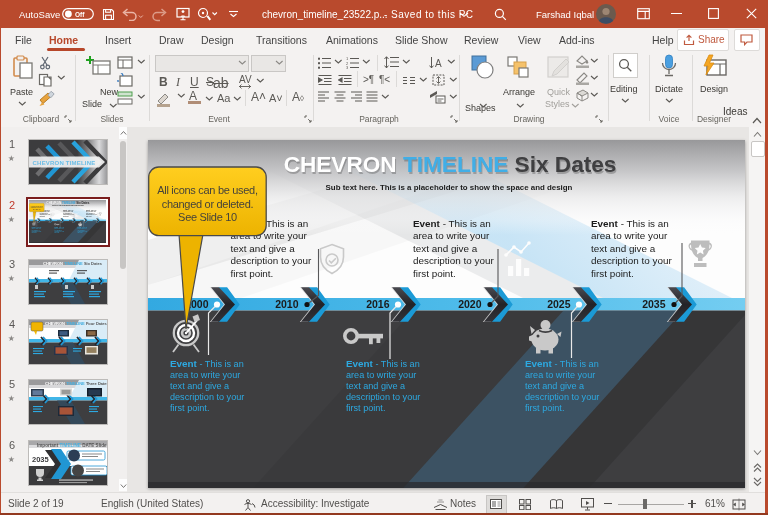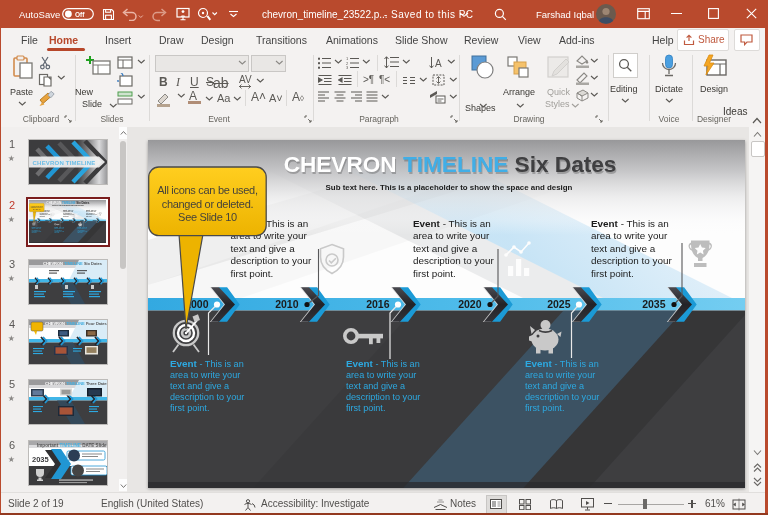--- a/index.html
+++ b/index.html
@@ -92,21 +92,21 @@
     </svg>
     <div class="abs" style="left:671px;top:13px;width:11px;height:1.4px;background:#fff;"></div>
     <svg class="abs" style="left:708px;top:8px;" width="11" height="11" viewBox="0 0 11 11">
       <rect x="0.6" y="0.6" width="9.8" height="9.8" fill="none" stroke="#fff" stroke-width="1.1"></rect>
     </svg>
     <svg class="abs" style="left:746px;top:8px;" width="11" height="11" viewBox="0 0 11 11">
       <path d="M0.8 0.8 l9.4 9.4 M10.2 0.8 l-9.4 9.4" stroke="#fff" stroke-width="1.1"></path>
     </svg>
   </div>
   <div class="abs" id="tabs">
-    <span class="tab" style="left:20px;">File</span>
+    <span class="tab" style="left:14px;">File</span>
     <span class="tab" style="left:48px;color:#b7472a;font-weight:bold;">Home</span>
     <div class="abs" style="left:46px;top:20px;width:38px;height:3px;background:#b7472a;border-radius:2px;"></div>
     <span class="tab" style="left:104px;">Insert</span>
     <span class="tab" style="left:158px;">Draw</span>
     <span class="tab" style="left:200px;">Design</span>
     <span class="tab" style="left:255px;">Transitions</span>
     <span class="tab" style="left:325px;">Animations</span>
     <span class="tab" style="left:394px;text-align:right;">Slide Show</span>
     <span class="tab" style="left:463px;">Review</span>
     <span class="tab" style="left:517px;">View</span>
@@ -157,21 +157,21 @@
     <svg class="ric" style="left:63px;top:64px;" width="8" height="8" viewBox="0 0 8 8">
       <path d="M1 1 h2 M1 1 v2 M7 7 h-2 M7 7 v-2 M7 7 L4.2 4.2" stroke="#67655f" stroke-width="1"></path>
     </svg>
     <div class="vsep" style="left:74px;"></div>
 
     <svg class="ric" style="left:84px;top:3px;" width="26" height="26" viewBox="0 0 26 26">
       <path d="M3 1 v8 M-1 5 h8" stroke="#21a121" stroke-width="2" transform="translate(2,1)"></path>
       <rect x="8" y="7" width="17" height="13" fill="#fff" stroke="#7a7874" stroke-width="1.3"></rect>
       <path d="M8 11 h17 M13 11 v9" stroke="#7a7874" stroke-width="1"></path>
     </svg>
-    <div class="abs" style="left:74px;top:36px;font-size:9px;color:#3b3935;">New</div>
+    <div class="abs" style="left:99px;top:36px;font-size:9px;color:#3b3935;">New</div>
     <div class="abs" style="left:81px;top:48px;font-size:9px;color:#3b3935;">Slide</div>
     <svg class="ric" style="left:108px;top:52px;" width="9" height="6" viewBox="0 0 9 6">
       <path d="M1 1 l3.3 3 3.3-3" fill="none" stroke="#5b5955" stroke-width="1.1"></path>
     </svg>
     <svg class="ric" style="left:116px;top:5px;" width="16" height="13" viewBox="0 0 16 13">
       <rect x="1" y="1" width="14" height="11" fill="#fff" stroke="#6b6965" stroke-width="1.2"></rect>
       <path d="M1 4 h14 M6 4 v8" stroke="#6b6965" stroke-width="1"></path>
     </svg>
     <svg class="ric" style="left:136px;top:8px;" width="9" height="6" viewBox="0 0 9 6">
       <path d="M1 1 l3.3 3 3.3-3" fill="none" stroke="#5b5955" stroke-width="1.1"></path>

